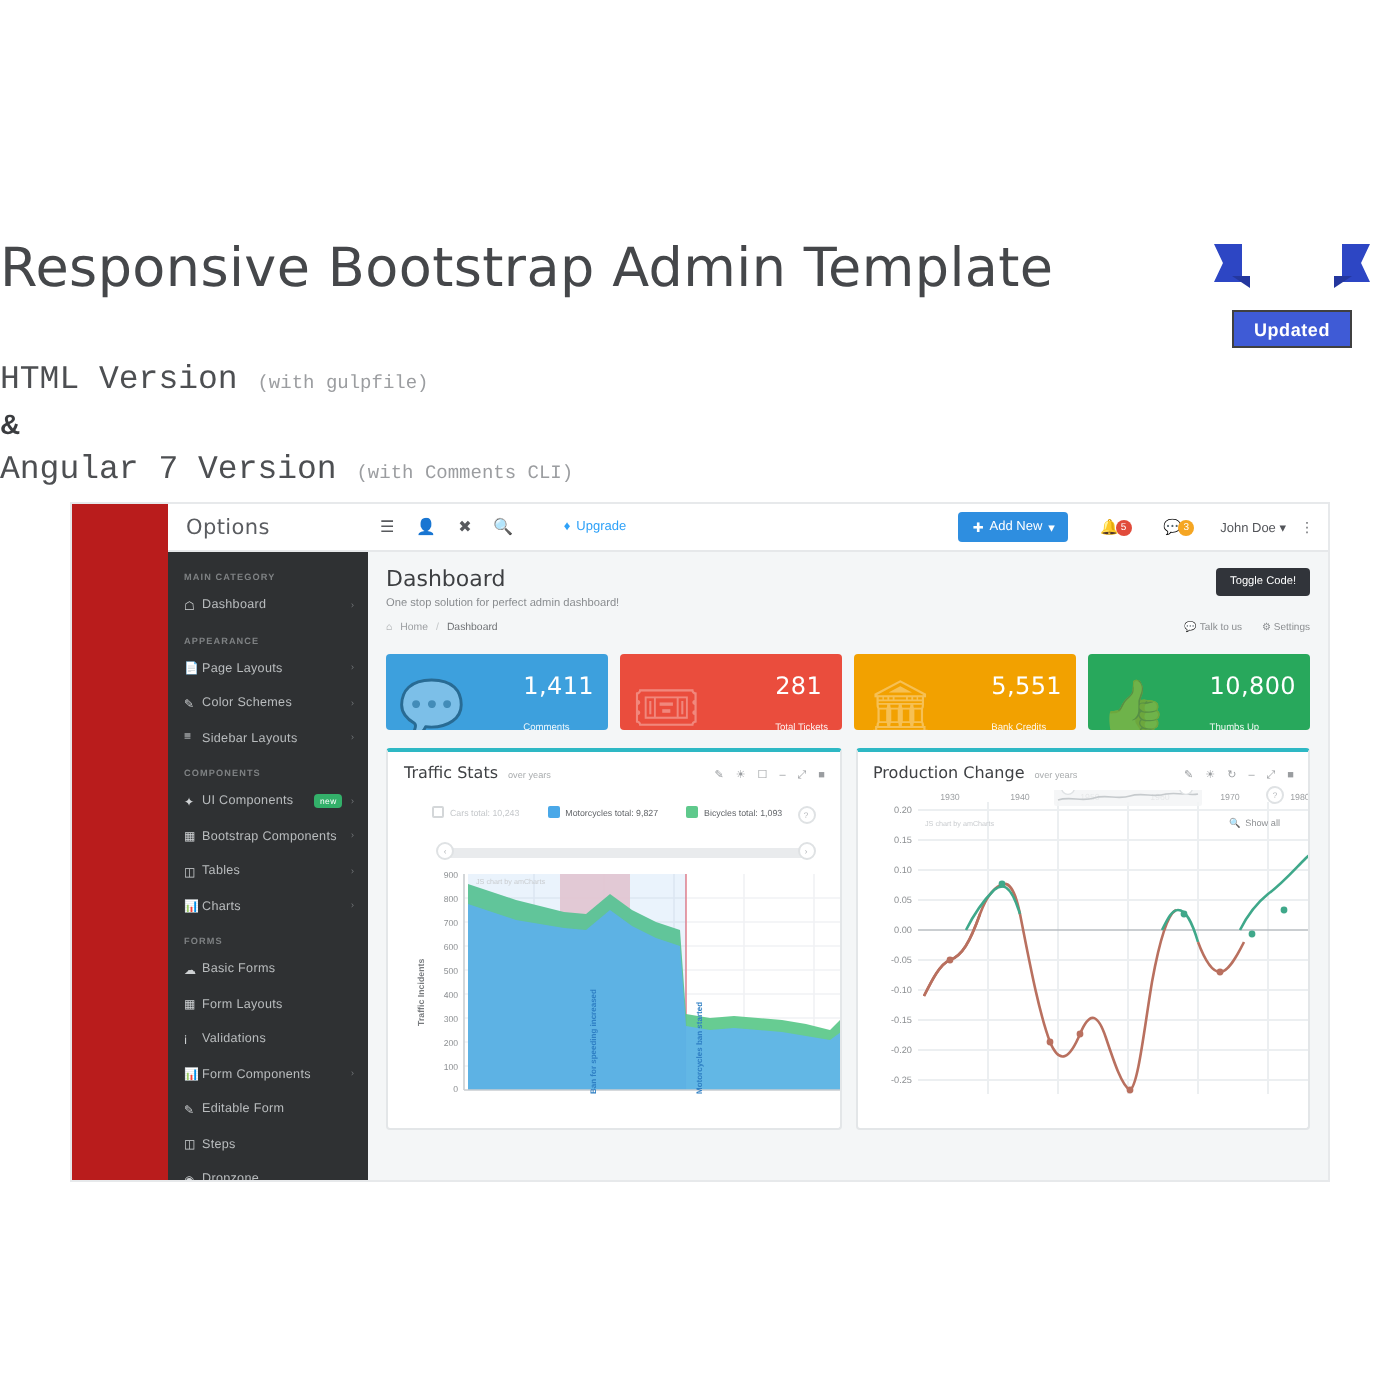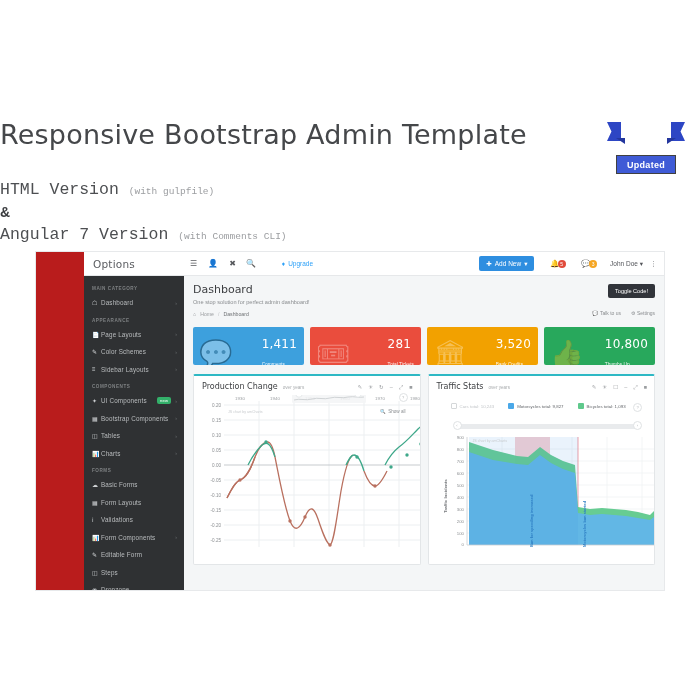--- a/index.html
+++ b/index.html
@@ -351,34 +351,128 @@
           <div class="card c-red">
             <span class="bigicon">🎟</span>
             <span class="val">
               <span class="num">281</span><br>
               <span class="cap">Total Tickets</span>
             </span>
           </div>
           <div class="card c-amber">
             <span class="bigicon">🏛</span>
             <span class="val">
-              <span class="num">3,520</span><br>
+              <span class="num">5,551</span><br>
               <span class="cap">Bank Credits</span>
             </span>
           </div>
           <div class="card c-green">
             <span class="bigicon">👍</span>
             <span class="val">
               <span class="num">10,800</span><br>
               <span class="cap">Thumbs Up</span>
             </span>
           </div>
         </div>
 
         <div class="panels">
+
+          <div class="panel">
+            <div class="p-head">
+              <span class="p-title">Traffic Stats</span>
+              <span class="p-sub">over years</span>
+              <span class="p-tools">
+                <span>✎</span>
+                <span>☀</span>
+                <span>☐</span>
+                <span>–</span>
+                <span>⤢</span>
+                <span>■</span>
+              </span>
+            </div>
+
+            <div class="plot">
+
+              <div class="legend" style="left:16px; top:8px; width:200px;">
+                <span class="leg">
+                  <span class="sw" style="background:#fff;border:1px solid #d4d7d9"></span>
+                  <span style="color:#c4c7ca">Cars total: 10,243</span>
+                </span>
+                <span class="leg">
+                  <span class="sw" style="background:#4aa8e8"></span>
+                  <span style="color:#63666a">Motorcycles total: 9,827</span>
+                </span>
+                <span class="leg">
+                  <span class="sw" style="background:#5fc98c"></span>
+                  <span style="color:#63666a">Bicycles total: 1,093</span>
+                </span>
+              </div>
+
+              <div class="scrollbar" style="left:22px; right:10px; top:29px;"></div>
+              <span class="zoombtn" style="left:18px; top:26px;">‹</span>
+              <span class="zoombtn" style="right:6px; top:26px;">›</span>
+              <span class="zoombtn" style="right:6px; top:8px;">?</span>
+
+              <svg width="243" height="120" viewBox="0 0 243 120" style="position:absolute;left:0;top:38px">
+
+                <rect x="32" y="4" width="206" height="108" fill="#ffffff"></rect>
+                <g stroke="#f0f2f4" stroke-width="0.8">
+                  <line x1="32" y1="16" x2="238" y2="16"></line>
+                  <line x1="32" y1="28" x2="238" y2="28"></line>
+                  <line x1="32" y1="40" x2="238" y2="40"></line>
+                  <line x1="32" y1="52" x2="238" y2="52"></line>
+                  <line x1="32" y1="64" x2="238" y2="64"></line>
+                  <line x1="32" y1="76" x2="238" y2="76"></line>
+                  <line x1="32" y1="88" x2="238" y2="88"></line>
+                  <line x1="32" y1="100" x2="238" y2="100"></line>
+                  <line x1="67" y1="4" x2="67" y2="112"></line>
+                  <line x1="102" y1="4" x2="102" y2="112"></line>
+                  <line x1="137" y1="4" x2="137" y2="112"></line>
+                  <line x1="172" y1="4" x2="172" y2="112"></line>
+                  <line x1="207" y1="4" x2="207" y2="112"></line>
+                </g>
+
+                <rect x="80" y="4" width="35" height="108" fill="#f6c9cd" opacity="0.85"></rect>
+                <line x1="143" y1="4" x2="143" y2="112" stroke="#e8868f" stroke-width="0.8"></line>
+
+                <path d="M34,9 L46,13 L58,17 L70,20 L82,23 L93,24 L105,14 L116,22 L128,28 L140,32
+                         L143,74 L155,76 L167,75 L179,76 L191,77 L203,79 L215,82 L226,71 L238,66
+                         L238,112 L34,112 Z" fill="#5fc98c" opacity="0.95"></path>
+
+                <path d="M34,19 L46,23 L58,27 L70,29 L82,31 L93,32 L105,22 L116,30 L128,36 L140,40
+                         L143,80 L155,82 L167,81 L179,82 L191,83 L203,85 L215,87 L226,79 L238,75
+                         L238,112 L34,112 Z" fill="#62b5ea" opacity="0.95"></path>
+
+                <rect x="34" y="4" width="109" height="108" fill="#2e8ee0" opacity="0.10"></rect>
+
+                <line x1="32" y1="112" x2="238" y2="112" stroke="#c9cdd0" stroke-width="0.8"></line>
+                <line x1="32" y1="4" x2="32" y2="112" stroke="#c9cdd0" stroke-width="0.8"></line>
+
+                <g font-size="4.3" fill="#8c8f92" font-family="Liberation Sans, sans-serif" text-anchor="end">
+                  <text x="29" y="6">900</text>
+                  <text x="29" y="18">800</text>
+                  <text x="29" y="30">700</text>
+                  <text x="29" y="42">600</text>
+                  <text x="29" y="54">500</text>
+                  <text x="29" y="66">400</text>
+                  <text x="29" y="78">300</text>
+                  <text x="29" y="90">200</text>
+                  <text x="29" y="102">100</text>
+                  <text x="29" y="113">0</text>
+                </g>
+              </svg>
+
+              <span class="ylabel" style="left:8px; top:118px;">Traffic Incidents</span>
+
+              <span class="watermark" style="left:38px; top:44px;">JS chart by amCharts</span>
+
+              <span class="vlab" style="left:94px; top:152px;">Ban for speeding increased</span>
+              <span class="vlab" style="left:147px; top:152px;">Motorcycles ban started</span>
+            </div>
+          </div>
 
           <div class="panel">
             <div class="p-head">
               <span class="p-title">Production Change</span>
               <span class="p-sub">over years</span>
               <span class="p-tools">
                 <span>✎</span>
                 <span>☀</span>
                 <span>↻</span>
                 <span>–</span>
@@ -466,111 +560,17 @@
 
               <span class="showall" style="right:8px; top:14px;">
                 <span>🔍</span>
                 <span>Show all</span>
               </span>
 
               <span class="zoombtn" style="right:6px; top:-2px;">?</span>
             </div>
           </div>
 
-          <div class="panel">
-            <div class="p-head">
-              <span class="p-title">Traffic Stats</span>
-              <span class="p-sub">over years</span>
-              <span class="p-tools">
-                <span>✎</span>
-                <span>☀</span>
-                <span>☐</span>
-                <span>–</span>
-                <span>⤢</span>
-                <span>■</span>
-              </span>
-            </div>
-
-            <div class="plot">
-
-              <div class="legend" style="left:16px; top:8px; width:200px;">
-                <span class="leg">
-                  <span class="sw" style="background:#fff;border:1px solid #d4d7d9"></span>
-                  <span style="color:#c4c7ca">Cars total: 10,243</span>
-                </span>
-                <span class="leg">
-                  <span class="sw" style="background:#4aa8e8"></span>
-                  <span style="color:#63666a">Motorcycles total: 9,827</span>
-                </span>
-                <span class="leg">
-                  <span class="sw" style="background:#5fc98c"></span>
-                  <span style="color:#63666a">Bicycles total: 1,093</span>
-                </span>
-              </div>
-
-              <div class="scrollbar" style="left:22px; right:10px; top:29px;"></div>
-              <span class="zoombtn" style="left:18px; top:26px;">‹</span>
-              <span class="zoombtn" style="right:6px; top:26px;">›</span>
-              <span class="zoombtn" style="right:6px; top:8px;">?</span>
-
-              <svg width="243" height="120" viewBox="0 0 243 120" style="position:absolute;left:0;top:38px">
-
-                <rect x="32" y="4" width="206" height="108" fill="#ffffff"></rect>
-                <g stroke="#f0f2f4" stroke-width="0.8">
-                  <line x1="32" y1="16" x2="238" y2="16"></line>
-                  <line x1="32" y1="28" x2="238" y2="28"></line>
-                  <line x1="32" y1="40" x2="238" y2="40"></line>
-                  <line x1="32" y1="52" x2="238" y2="52"></line>
-                  <line x1="32" y1="64" x2="238" y2="64"></line>
-                  <line x1="32" y1="76" x2="238" y2="76"></line>
-                  <line x1="32" y1="88" x2="238" y2="88"></line>
-                  <line x1="32" y1="100" x2="238" y2="100"></line>
-                  <line x1="67" y1="4" x2="67" y2="112"></line>
-                  <line x1="102" y1="4" x2="102" y2="112"></line>
-                  <line x1="137" y1="4" x2="137" y2="112"></line>
-                  <line x1="172" y1="4" x2="172" y2="112"></line>
-                  <line x1="207" y1="4" x2="207" y2="112"></line>
-                </g>
-
-                <rect x="80" y="4" width="35" height="108" fill="#f6c9cd" opacity="0.85"></rect>
-                <line x1="143" y1="4" x2="143" y2="112" stroke="#e8868f" stroke-width="0.8"></line>
-
-                <path d="M34,9 L46,13 L58,17 L70,20 L82,23 L93,24 L105,14 L116,22 L128,28 L140,32
-                         L143,74 L155,76 L167,75 L179,76 L191,77 L203,79 L215,82 L226,71 L238,66
-                         L238,112 L34,112 Z" fill="#5fc98c" opacity="0.95"></path>
-
-                <path d="M34,19 L46,23 L58,27 L70,29 L82,31 L93,32 L105,22 L116,30 L128,36 L140,40
-                         L143,80 L155,82 L167,81 L179,82 L191,83 L203,85 L215,87 L226,79 L238,75
-                         L238,112 L34,112 Z" fill="#62b5ea" opacity="0.95"></path>
-
-                <rect x="34" y="4" width="109" height="108" fill="#2e8ee0" opacity="0.10"></rect>
-
-                <line x1="32" y1="112" x2="238" y2="112" stroke="#c9cdd0" stroke-width="0.8"></line>
-                <line x1="32" y1="4" x2="32" y2="112" stroke="#c9cdd0" stroke-width="0.8"></line>
-
-                <g font-size="4.3" fill="#8c8f92" font-family="Liberation Sans, sans-serif" text-anchor="end">
-                  <text x="29" y="6">900</text>
-                  <text x="29" y="18">800</text>
-                  <text x="29" y="30">700</text>
-                  <text x="29" y="42">600</text>
-                  <text x="29" y="54">500</text>
-                  <text x="29" y="66">400</text>
-                  <text x="29" y="78">300</text>
-                  <text x="29" y="90">200</text>
-                  <text x="29" y="102">100</text>
-                  <text x="29" y="113">0</text>
-                </g>
-              </svg>
-
-              <span class="ylabel" style="left:8px; top:118px;">Traffic Incidents</span>
-
-              <span class="watermark" style="left:38px; top:44px;">JS chart by amCharts</span>
-
-              <span class="vlab" style="left:94px; top:152px;">Ban for speeding increased</span>
-              <span class="vlab" style="left:147px; top:152px;">Motorcycles ban started</span>
-            </div>
-          </div>
-
         </div>
       </div>
     </div>
   </div>
 </div>
 
 </body></html>

